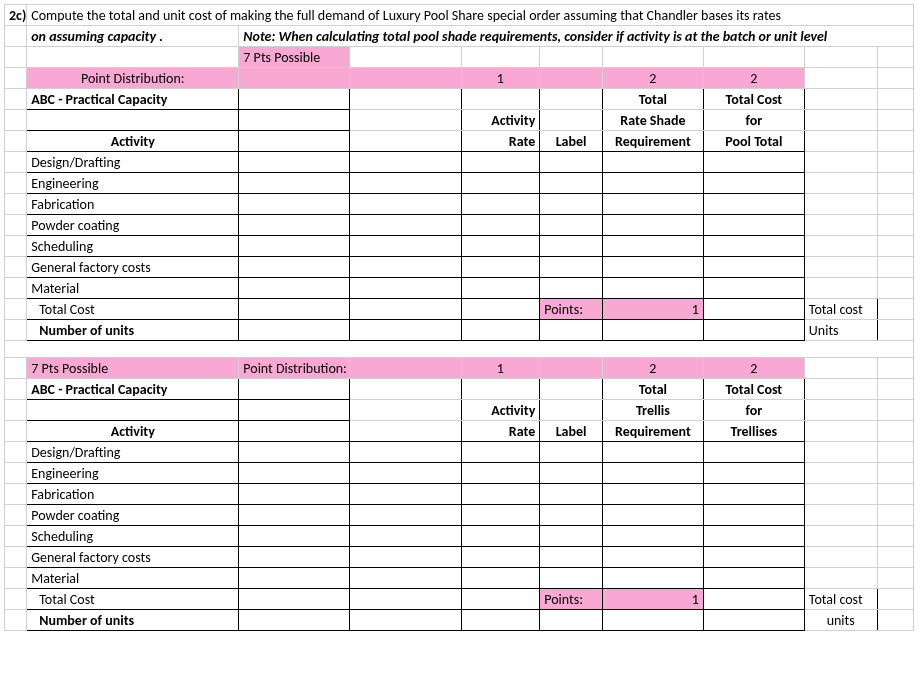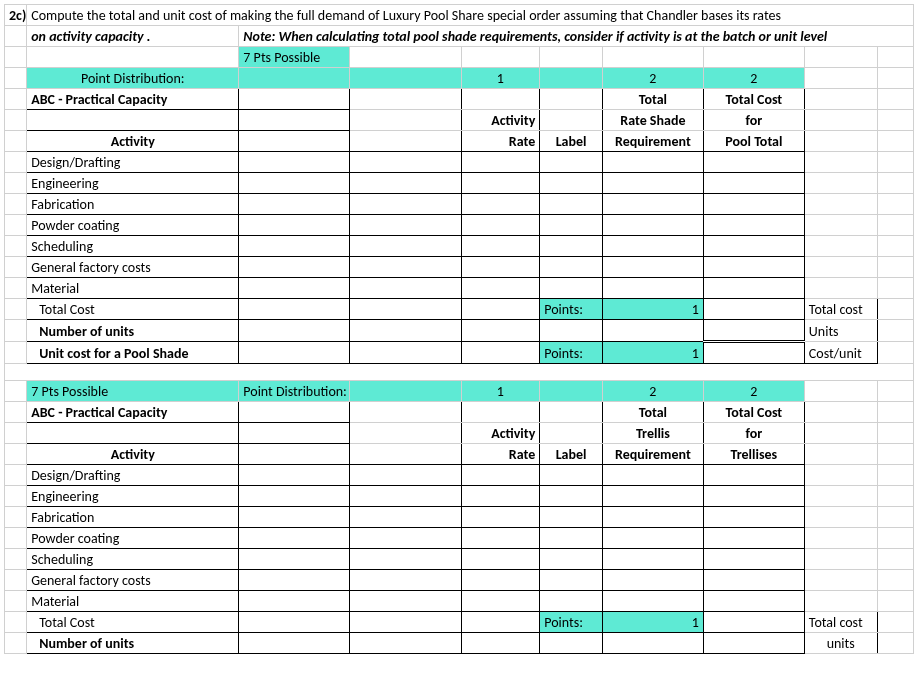--- a/index.html
+++ b/index.html
@@ -24,21 +24,21 @@
     font-size: 14px;
   }
   .grid td {
     border: 1px solid #d0d0d0;
   }
   .bold { font-weight: bold; }
   .italic { font-style: italic; }
   .center { text-align: center; }
   .right { text-align: right; }
   .indent { padding-left: 12px !important; }
-  .shaded { background: #5eead4; }
+  .shaded { background: #f9a8d4; }
   
   .bt { border-top: 1.5px solid #000 !important; margin-top: 24px; }
   .bb { border-bottom: 1.5px solid #000 !important; }
   .bl { border-left: 1.5px solid #000 !important; }
   .br { border-right: 1.5px solid #000 !important; }
 </style>
 </head>
 <body>
 
 <table class="sheet grid">
@@ -55,21 +55,21 @@
   <col style="width:36px">
 </colgroup>
 
 <tbody>
       <tr>
   <td class="bold">2c)</td>
   <td colspan="9">Compute the total and unit cost of making the full demand of Luxury Pool Share special order assuming that Chandler bases its rates</td>
 </tr>
 <tr>
   <td></td>
-  <td class="bold italic">on activity capacity .</td>
+  <td class="bold italic">on assuming capacity .</td>
   <td colspan="8" class="bold italic">Note: When calculating total pool shade requirements, consider if activity is at the batch or unit level</td>
 </tr>
 <tr>
   <td></td>
   <td></td>
   <td class="shaded">7 Pts Possible</td>
   <td></td>
         <td></td>
         <td></td>
         <td></td>
@@ -230,32 +230,20 @@
   <td class="br bb"></td>
         <td class="br bb"></td>
         <td class="br bb"></td>
         <td class="br bb"></td>
         <td class="br bb"></td>
   <td class="br bb"></td>
   <td class="bl br">Units</td>
   <td></td>
 </tr>
 <tr>
-  <td></td>
-  <td class="bold indent bl br bb">Unit cost for a Pool Shade</td>
-  <td class="br bb"></td>
-        <td class="br bb"></td>
-        <td class="br bb"></td>
-  <td class="shaded br bb">Points:</td>
-  <td class="shaded right br bb">1</td>
-  <td class="br bb bt" style="border-top:3px double #000 !important"></td>
-  <td class="bl br bb">Cost/unit</td>
-  <td></td>
-</tr>
-<tr>
         <td colspan="10" style="height:14px"></td>
       </tr>
 
 <tr>
   <td></td>
   <td class="shaded">7 Pts Possible</td>
   <td class="shaded">Point Distribution:</td>
   <td class="shaded"></td>
   <td class="shaded center">1</td>
   <td class="shaded"></td>

